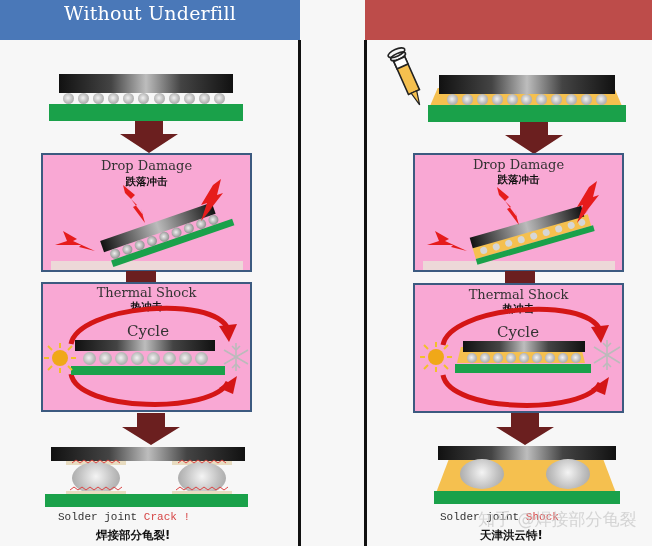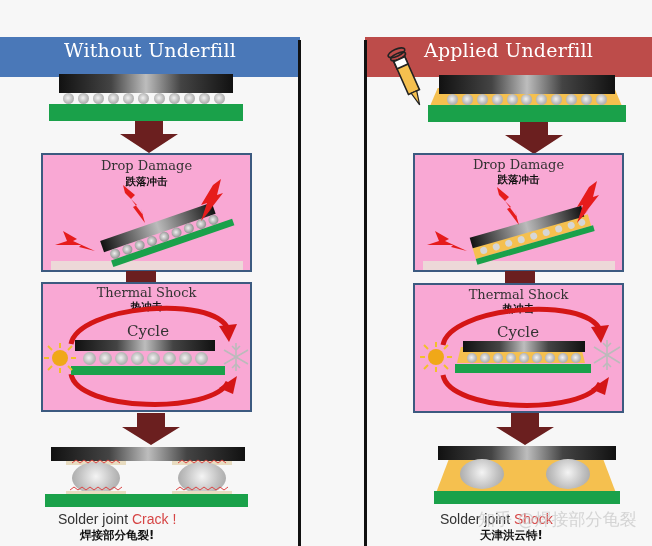--- a/index.html
+++ b/index.html
@@ -1,50 +1,49 @@
 <!DOCTYPE html>
 <html><head>
 <meta charset="utf-8">
 <style>
   * { margin:0; padding:0; box-sizing:border-box; }
   html, body { width:652px; height:546px; overflow:hidden; background:#f7f7f7; }
   body { position:relative; font-family:"DejaVu Serif", serif; }
   .abs { position:absolute; }
-  .header { position:absolute; top:0; height:40px; color:#fff; text-align:center;margin-top:37px; }
+  .header { position:absolute; top:0; height:40px; color:#fff; text-align:center; }
   .header .t1 { font-family:"DejaVu Serif", serif; font-size:19px; line-height:24px; padding-top:1px; letter-spacing:0.2px; }
   .header .t2 { font-family:"DejaVu Sans", sans-serif; font-size:11.5px; line-height:13px; }
   .hdr-left { left:0; width:300px; background:#4a78b8; }
   .hdr-right { left:365px; width:287px; background:#bd4c4a; }
   .vline { position:absolute; top:40px; width:3px; height:506px; background:#111; }
   .panel { position:absolute; border:2.5px solid #3c5a80; background:#f9a8d4; }
   .ptitle { position:absolute; left:0; right:0; text-align:center; font-family:"DejaVu Serif", serif; color:#333; font-size:13px; }
   .psub { position:absolute; left:0; right:0; text-align:center; font-family:"DejaVu Sans", sans-serif; font-weight:bold; color:#111; font-size:10.5px; }
   .die { position:absolute; height:17px; background:linear-gradient(90deg,#111 0%,#444 30%,#bdbdbd 50%,#444 70%,#111 100%); }
   .board { position:absolute; background:#1aa14a; }
   .balls { position:absolute; display:flex; justify-content:space-between; }
   .ball { width:11px; height:11px; border-radius:50%; background:radial-gradient(circle at 45% 45%,#f2f2f2 0%,#b9b9b9 55%,#9a9a9a 100%); }
   .uf { position:absolute; background:#f5c04f; }
   .arrow { position:absolute; }
   .big-ball { position:absolute; border-radius:50%; background:radial-gradient(circle at 50% 45%,#f4f4f4 0%,#c2c2c2 55%,#9e9e9e 100%); }
   .pad { position:absolute; height:4px; background:#e8dcc0; }
-  .caption { position:absolute; font-family:Liberation Sans, sans-serif; font-size:14px; color:#333; white-space:nowrap; }
+  .caption { position:absolute; font-family:Liberation Mono, monospace; font-size:11px; color:#333; white-space:nowrap; }
   .caption .red { color:#d64545; }
   .capcn { position:absolute; font-family:"DejaVu Sans", sans-serif; font-weight:bold; font-size:11.5px; color:#111; white-space:nowrap; }
   .floor { position:absolute; background:#edd8d8; }
   .cycle { position:absolute; font-family:"DejaVu Serif", serif; font-size:15px; color:#333; }
   .watermark { position:absolute; font-family:"DejaVu Sans", sans-serif; font-size:17px; color:rgba(200,200,200,0.75); white-space:nowrap; }
 </style>
 </head>
 <body>
 
 <div class="header hdr-left">
   <div class="t1">Without Underfill</div>
 </div>
 <div class="header hdr-right">
-  <div class="t1">Applied Underfill</div>
 </div>
 
 <div class="vline" style="left:298px;"></div>
 <div class="vline" style="left:364px;"></div>
 
 <div>
   <div class="die" style="left:59px; top:74px; width:174px; height:19px;"></div>
   <div class="balls" style="left:63px; top:93px; width:162px;">
     <div class="ball"></div>
       <div class="ball"></div>
@@ -177,21 +176,21 @@
       <polyline points="118,5 122,2 126,5 130,2 134,5 138,2 142,5 146,2 150,5 154,2 158,5 162,2 166,5"></polyline>
       <polyline points="10,32 14,29 18,32 22,29 26,32 30,29 34,32 38,29 42,32 46,29 50,32 54,29 58,32 62,29"></polyline>
       <polyline points="116,32 120,29 124,32 128,29 132,32 136,29 140,32 144,29 148,32 152,29 156,32 160,29 164,32 168,29"></polyline>
     </g>
   </svg>
   <div class="board" style="left:45px; top:494px; width:203px; height:13px;"></div>
 </div>
 <div class="caption" style="left:58px; top:511px;">
   <span>Solder joint </span><span class="red">Crack !</span>
 </div>
-<div class="capcn" style="left:80px; top:528px;">焊接部分龟裂!</div>
+<div class="capcn" style="left:96px; top:528px;">焊接部分龟裂!</div>
 
 <svg class="abs" style="left:386px; top:44px;" width="50" height="68">
   <g transform="rotate(-24 25 34)">
     <ellipse cx="22" cy="5" rx="9" ry="3.5" fill="none" stroke="#222" stroke-width="1.6"></ellipse>
     <ellipse cx="22" cy="9" rx="8" ry="3" fill="none" stroke="#222" stroke-width="1.6"></ellipse>
     <rect x="16" y="12" width="12" height="36" fill="#f5c04f" stroke="#222" stroke-width="1.6"></rect>
     <rect x="16" y="12" width="12" height="8" fill="#fff" stroke="#222" stroke-width="1.6"></rect>
     <polygon points="19,48 25,48 22,62" fill="#f5c04f" stroke="#222" stroke-width="1.2"></polygon>
   </g>
 </svg>

